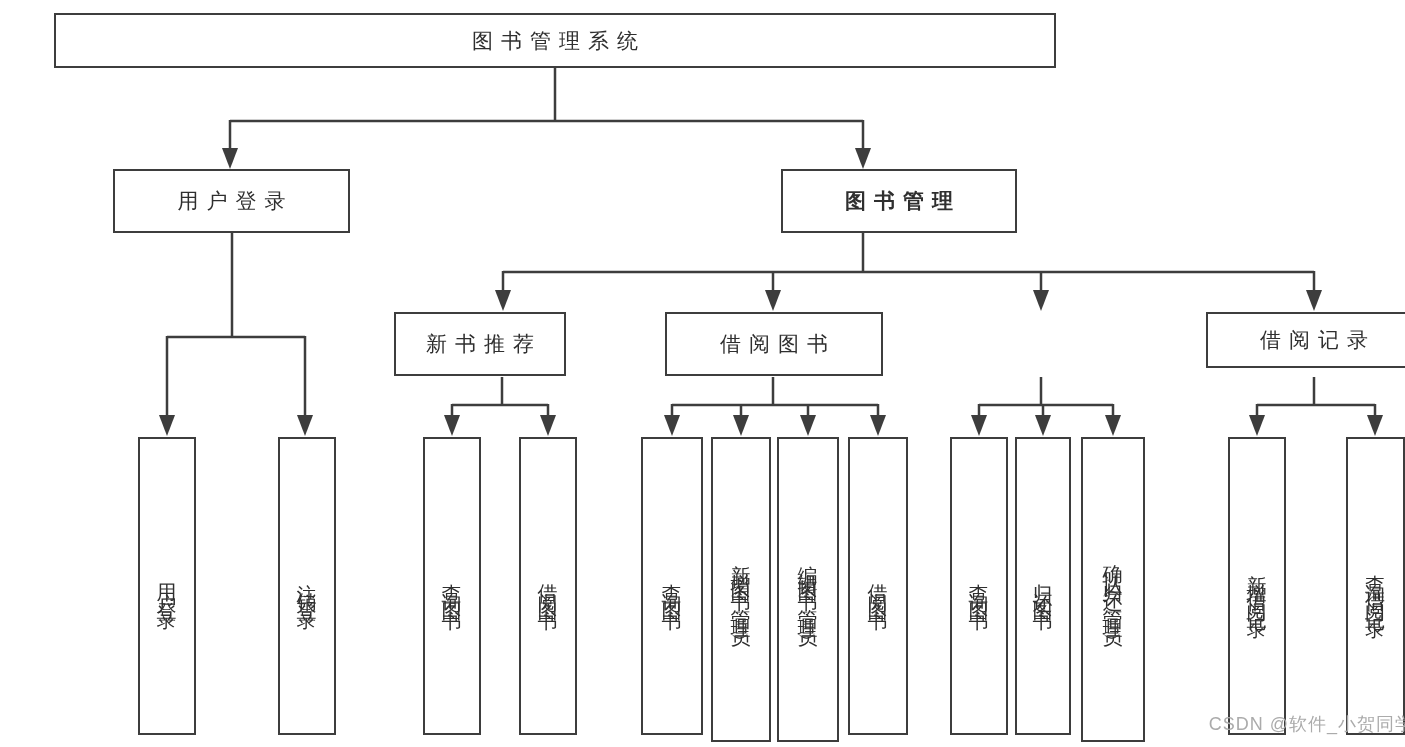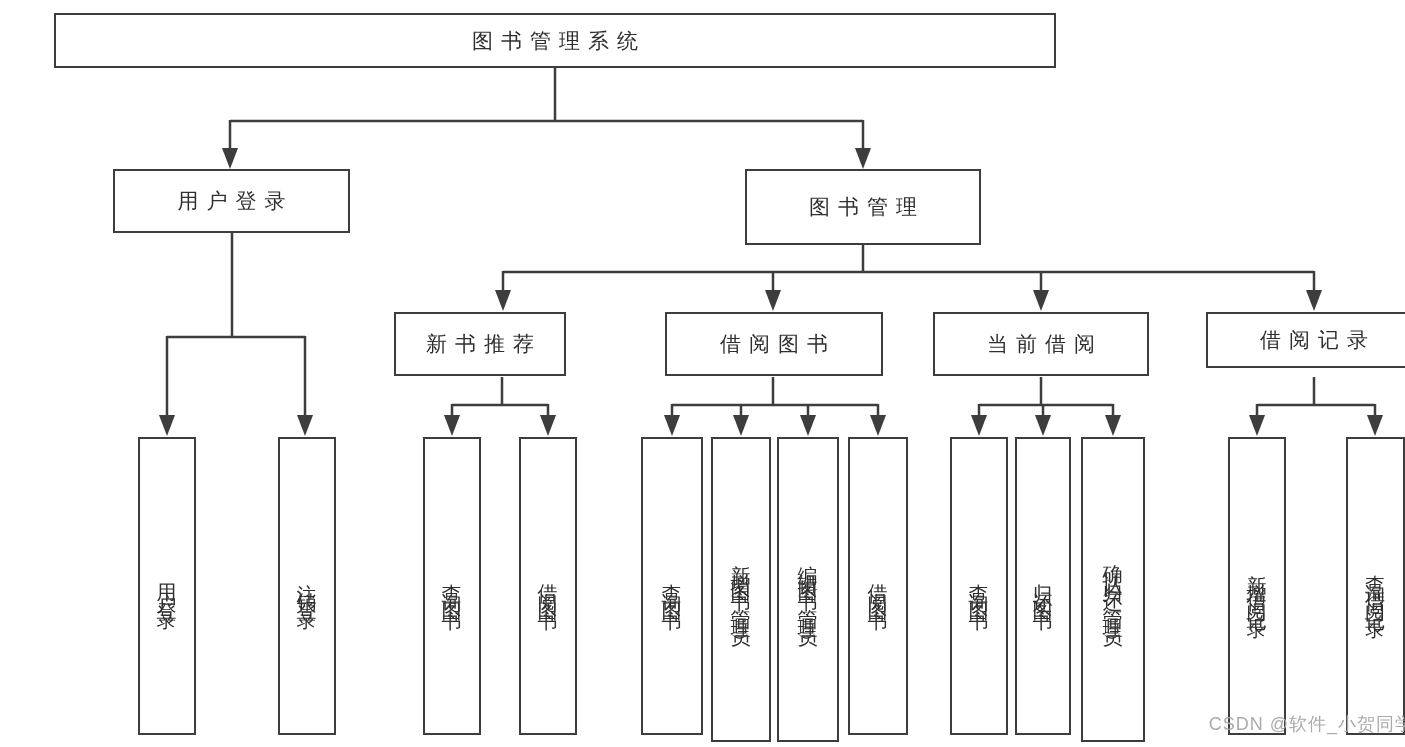--- a/index.html
+++ b/index.html
@@ -52,21 +52,21 @@
     right:24px;top:712px;
     font-size:18px;
     color:var(--watermark);
     letter-spacing:1px;
     white-space:nowrap;
   }
 
   
   .n-root{left:21px;top:13px;width:1002px;height:55px;}
   .n-userlogin{left:80px;top:169px;width:237px;height:64px;}
-  .n-bookmgmt{left:712px;top:169px;width:236px;height:76px;}
+  .n-bookmgmt{left:748px;top:169px;width:236px;height:64px;font-weight:bold;}
   .n-newbook{left:361px;top:312px;width:172px;height:64px;}
   .n-borrowing{left:632px;top:312px;width:218px;height:64px;}
   .n-current{left:900px;top:312px;width:216px;height:64px;}
   .n-records{left:1173px;top:312px;width:216px;height:56px;}
 
   .lf{top:437px;height:298px;width:58px;}
   .l-userlogin{left:105px;}
   .l-logout{left:245px;}
   .l-query-nb{left:390px;}
   .l-borrow-nb{left:486px;}
@@ -138,23 +138,20 @@
   <div class="hbox n-bookmgmt">
     <span>图书管理</span>
   </div>
 
   <div class="hbox n-newbook">
     <span>新书推荐</span>
   </div>
   <div class="hbox n-borrowing">
     <span>借阅图书</span>
   </div>
-  <div class="hbox n-current">
-    <span>当前借阅</span>
-  </div>
   <div class="hbox n-records">
     <span>借阅记录</span>
   </div>
 
   <div class="vbox lf l-userlogin">
     <span class="vtext">用户登录</span>
   </div>
   <div class="vbox lf l-logout">
     <span class="vtext">注销登录</span>
   </div>

